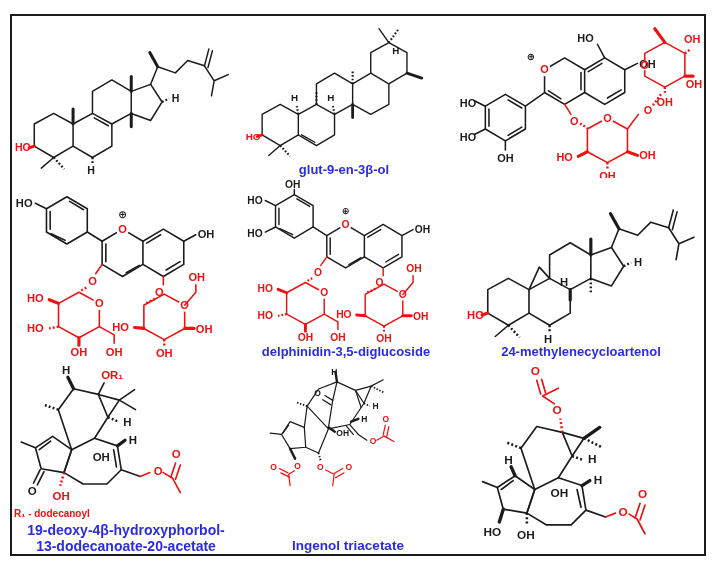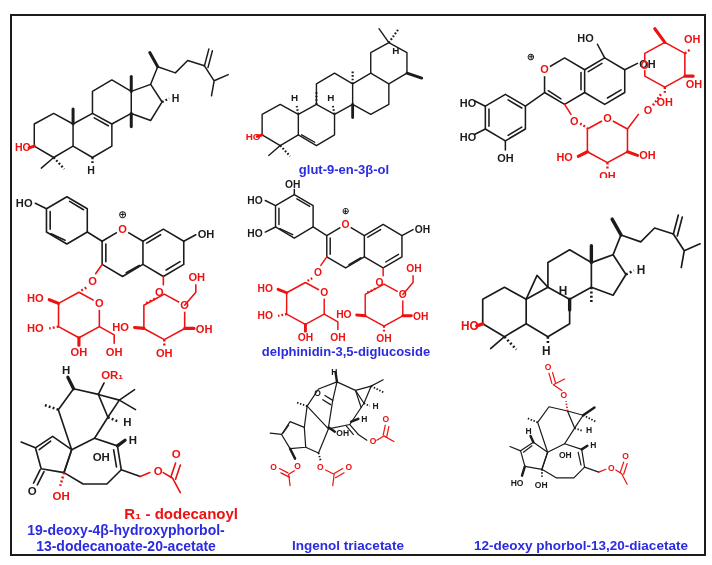--- a/index.html
+++ b/index.html
@@ -6,22 +6,22 @@
   body{width:712px;height:565px;position:relative;overflow:hidden;
        font-family:"Liberation Sans","DejaVu Sans",sans-serif;}
   .frame{position:absolute;left:10px;top:14px;width:692px;height:538px;
          border:2px solid #1b1b1b;background:#ffffff;}
   .cell{position:absolute;display:flex;flex-direction:column;align-items:stretch;}
   .structure{flex:1 1 auto;min-height:0;}
   .structure svg{width:100%;height:100%;display:block;}
   .cname{flex:0 0 auto;text-align:center;font-weight:bold;color:#2b2be0;
          font-size:13px;line-height:16px;white-space:nowrap;}
   .cname.big{font-size:13.5px;margin-top:41px;}
-  .rnote{flex:0 0 auto;text-align:right;font-weight:bold;color:#ee1111;
-         font-size:15px;line-height:17px;}
+  .rnote{flex:0 0 auto;text-align:left;font-weight:bold;color:#ee1111;
+         font-size:10px;line-height:17px;}
   .nameblock{flex:0 0 auto;text-align:center;font-weight:bold;color:#2b2be0;
          font-size:14px;line-height:16px;white-space:nowrap;}
   
   .b{stroke:#1b1b1b;stroke-width:1.7;fill:none;stroke-linecap:round;stroke-linejoin:round;}
   .bw{stroke:#1b1b1b;stroke-width:3.4;fill:none;stroke-linecap:round;}
   .bh{stroke:#1b1b1b;stroke-width:2.6;fill:none;stroke-dasharray:2,2.3;}
   .r{stroke:#ee1111;stroke-width:1.7;fill:none;stroke-linecap:round;stroke-linejoin:round;}
   .rw{stroke:#ee1111;stroke-width:3.4;fill:none;stroke-linecap:round;}
   .rh{stroke:#ee1111;stroke-width:2.6;fill:none;stroke-dasharray:2,2.3;}
   text{font-family:"Liberation Sans","DejaVu Sans",sans-serif;font-weight:bold;font-size:12px;}
@@ -288,20 +288,21 @@
         <path class="bh" d="M168,92 L176,88"></path>
         <path class="bw" d="M111,117 L111,128"></path>
       </g>
       <path class="rw" d="M17,144 L23,142"></path>
       <text class="tr" x="1" y="148">HO</text>
       <text class="tk" x="100" y="113">H</text>
       <text class="tk" x="83" y="174">H</text>
       <text class="tk" x="179" y="92">H</text>
     </svg>
   </div>
+  <div class="cname">24-methylenecycloartenol</div>
 </div>
 
 <div class="cell" style="left:14px;top:362px;width:224px;height:192px;">
   <div class="structure">
     <svg viewBox="0 0 230 150" preserveAspectRatio="xMidYMid meet">
       <g class="b">
         <path d="M38,78 L20,90 L26,112 L50,116 L58,92 Z"></path>
         <path d="M36,83 L24,92"></path>
         <path d="M20,90 L5,84"></path>
         <path d="M25,113 L18,127 M29,115 L22,129"></path>
@@ -438,14 +439,13 @@
       </g>
       <g>
         <path class="r" d="M150,155 L160,151"></path>
         <text class="tr" x="163" y="154">O</text>
         <path class="r" d="M174,152 L182,157 L190,172"></path>
         <path class="r" d="M180,156 L185,141 M185,158 L190,143"></path>
         <text class="tr" x="183" y="136">O</text>
       </g>
     </svg>
   </div>
-  <div class="cname big">12-deoxy phorbol-13,20-diacetate</div>
 </div>
 
 </body></html>

